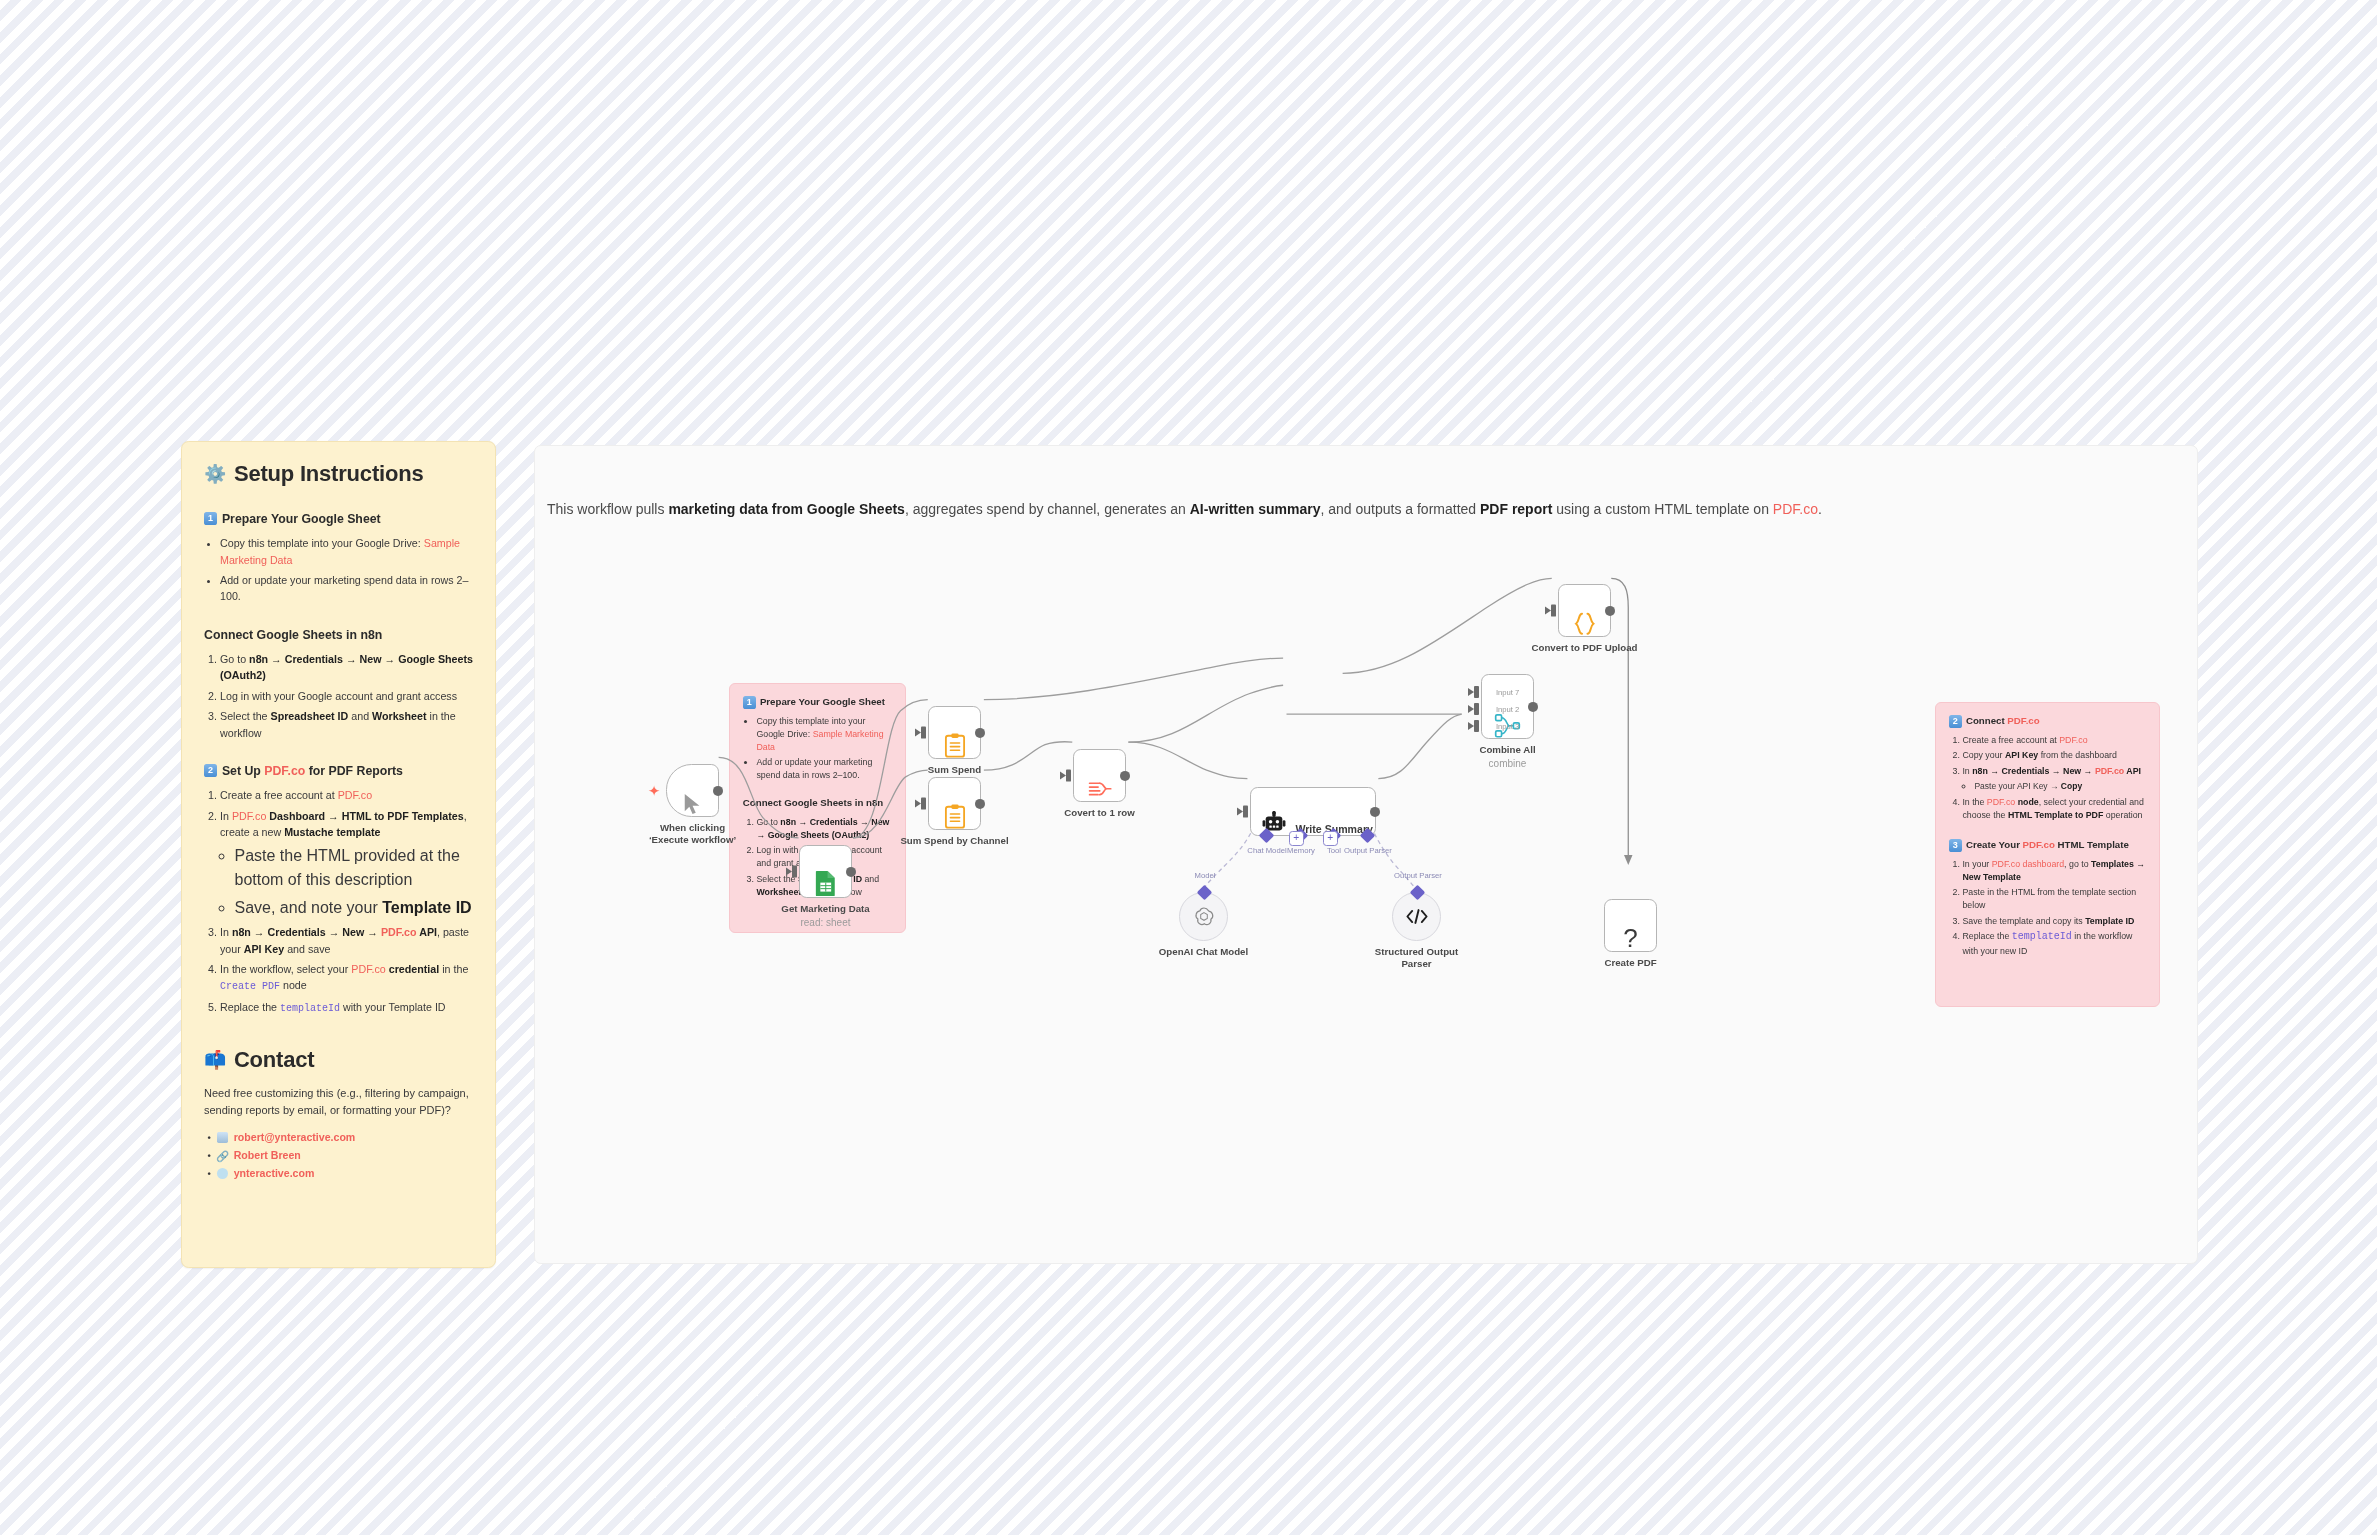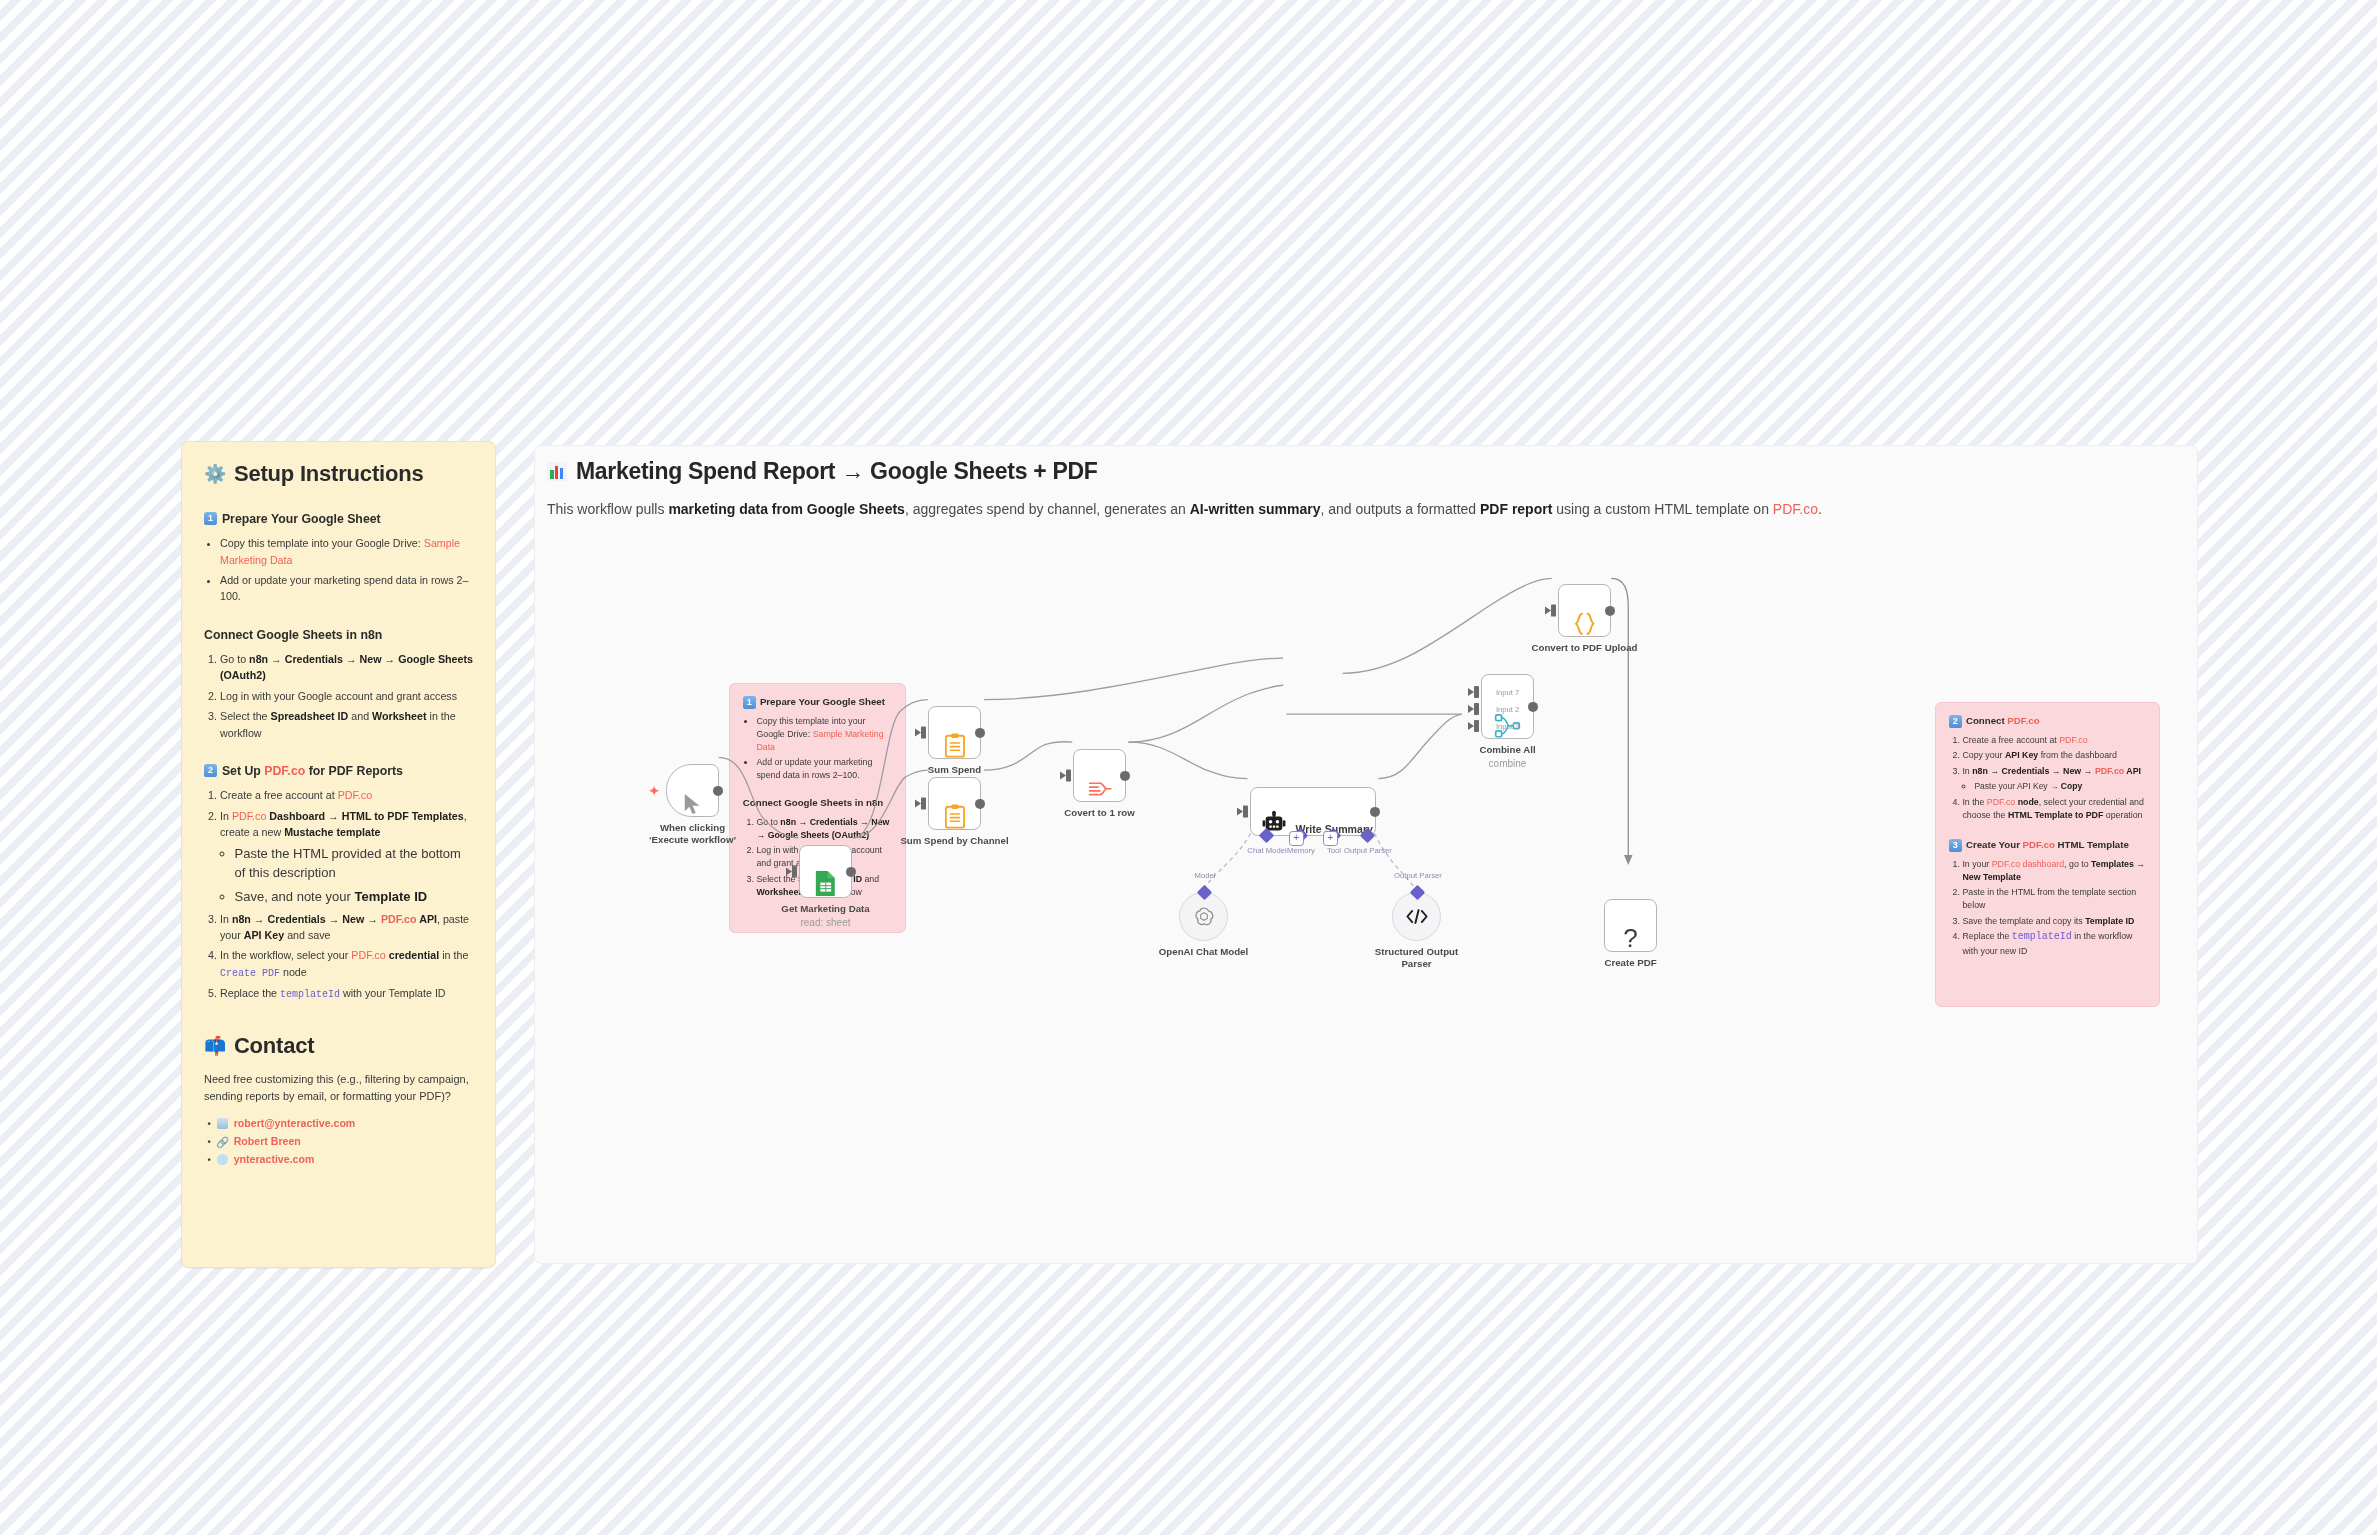--- a/index.html
+++ b/index.html
@@ -42,21 +42,21 @@
     display: flex; align-items: flex-start; gap: 5.1px;
   }
   .note-h2.plain { display: block; margin-top: 22px; }
   .note-p { font-size: 11px; color: #39393b; line-height: 1.55; margin-bottom: 8.5px; }
   ul.note-list, ol.note-list { margin: 0 0 3.4px 0; padding-left: 16px; }
   ul.note-list li, ol.note-list li {
     font-size: 10.7px; color: #39393b; line-height: 1.52;
     margin-bottom: 4.3px;
   }
   ul.sub-list { margin: 3.4px 0 3.4px 0; padding-left: 14.5px; list-style: circle; }
-  ul.sub-list li { font-size: 13px; margin-bottom: 3.4px; }
+  ul.sub-list li { font-size: 16px; margin-bottom: 3.4px; }
   .red { color: #f0605a; }
   .b { font-weight: 700; color: #202020; }
   code.mono {
     font-family: "Liberation Mono", monospace;
     color: #6b5bd6; font-size: 10px;
     background: transparent;
   }
   .emoji-badge {
     display: inline-block; width: 12.8px; height: 12.8px;
     border-radius: 2.6px; font-size: 9px; line-height: 12.8px;
@@ -308,28 +308,20 @@
       <li>
         <span class="dot">•</span>
         <span class="ci globe"></span>
         <span>ynteractive.com</span>
       </li>
     </ul>
 </div>
 
 <div id="canvas-panel">
 
-  <div id="wf-title">
-    <span class="chart-ico">
-        <i></i>
-        <i></i>
-        <i></i>
-      </span>
-    <span>Marketing Spend Report → Google Sheets + PDF</span>
-  </div>
   <div id="wf-desc">This workflow pulls <span class="b">marketing data from Google Sheets</span>, aggregates spend by channel, generates an <span class="b">AI-written summary</span>, and outputs a formatted <span class="b">PDF report</span> using a custom HTML template on <span class="red">PDF.co</span>.</div>
 
   <svg class="wires" viewBox="0 0 1955 963" preserveAspectRatio="none">
 
     <path class="wire" d="M 216 367 C 250 367 252 420 268 438 C 282 454 296 462 310 462"></path>
 
     <path class="wire" d="M 374 462 C 408 462 410 330 430 312 C 442 301 452 299 462 299"></path>
 
     <path class="wire" d="M 374 462 C 410 462 420 400 436 390 C 446 384 452 382 462 382"></path>
 

